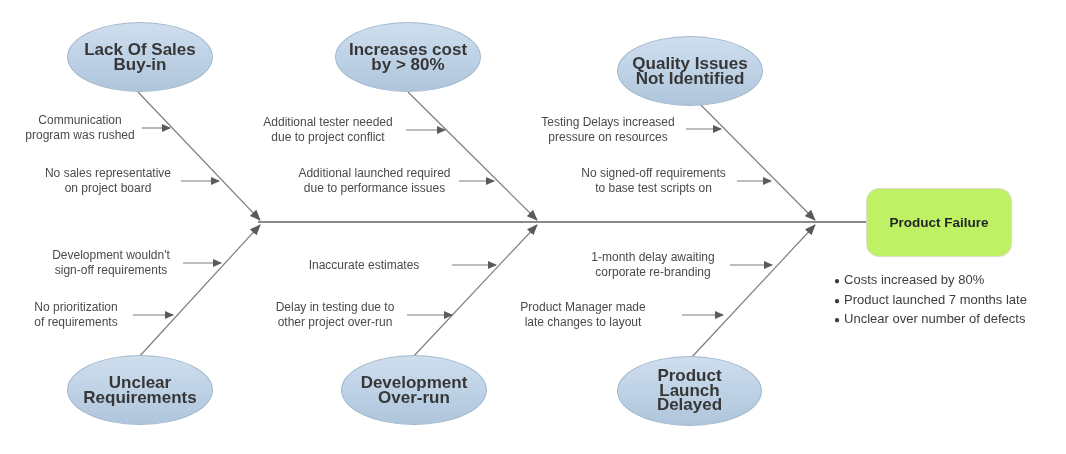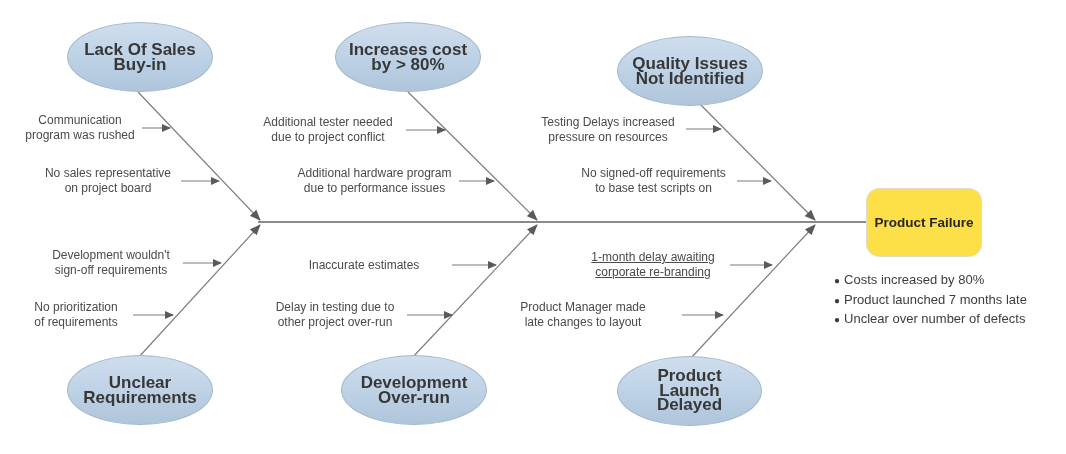--- a/index.html
+++ b/index.html
@@ -36,22 +36,22 @@
     position: absolute;
     text-align: center;
     font-size: 12px;
     line-height: 15px;
     color: #4a4a4a;
     white-space: pre-line;
   }
   .effect-box {
     position: absolute;
     left: 866px; top: 188px;
-    width: 116px; height: 69px;
-    background: #fde047;
+    width: 146px; height: 69px;
+    background: #bef264;
     border: 1px solid #e0dcc9;
     border-radius: 13px;
     display: flex;
     align-items: center;
     justify-content: center;
     font-weight: bold;
     font-size: 13.5px;
     color: #262626;
     box-sizing: border-box;
   }
@@ -128,31 +128,31 @@
 program was rushed</div>
   <div class="cause-label" style="left:38px; top:166px; width:140px;">No sales representative
 on project board</div>
   <div class="cause-label" style="left:41px; top:248px; width:140px;">Development wouldn't
 sign-off requirements</div>
   <div class="cause-label" style="left:21px; top:300px; width:110px;">No prioritization
 of requirements</div>
 
   <div class="cause-label" style="left:253px; top:115px; width:150px;">Additional tester needed
 due to project conflict</div>
-  <div class="cause-label" style="left:292px; top:166px; width:165px;">Additional hardware program
+  <div class="cause-label" style="left:292px; top:166px; width:165px;">Additional launched required
 due to performance issues</div>
   <div class="cause-label" style="left:294px; top:258px; width:140px;">Inaccurate estimates</div>
   <div class="cause-label" style="left:265px; top:300px; width:140px;">Delay in testing due to
 other project over-run</div>
 
   <div class="cause-label" style="left:533px; top:115px; width:150px;">Testing Delays increased
 pressure on resources</div>
   <div class="cause-label" style="left:572px; top:166px; width:163px;">No signed-off requirements
 to base test scripts on</div>
-  <div class="cause-label" style="left:578px; top:250px; width:150px;text-decoration:underline;">1-month delay awaiting
+  <div class="cause-label" style="left:578px; top:250px; width:150px;">1-month delay awaiting
 corporate re-branding</div>
   <div class="cause-label" style="left:508px; top:300px; width:150px;">Product Manager made
 late changes to layout</div>
 
   <div class="effect-box">
     <span>Product Failure</span>
   </div>
 
   <ul class="outcomes">
     <li>

